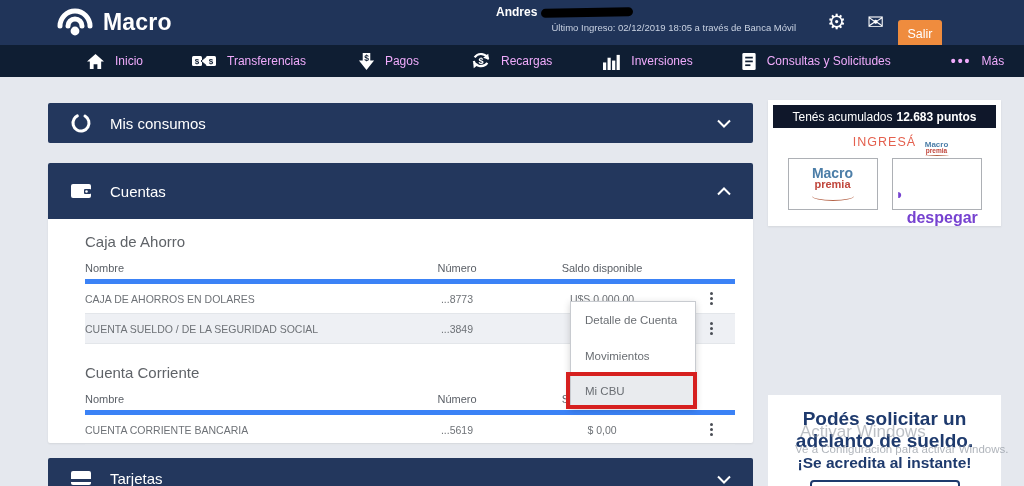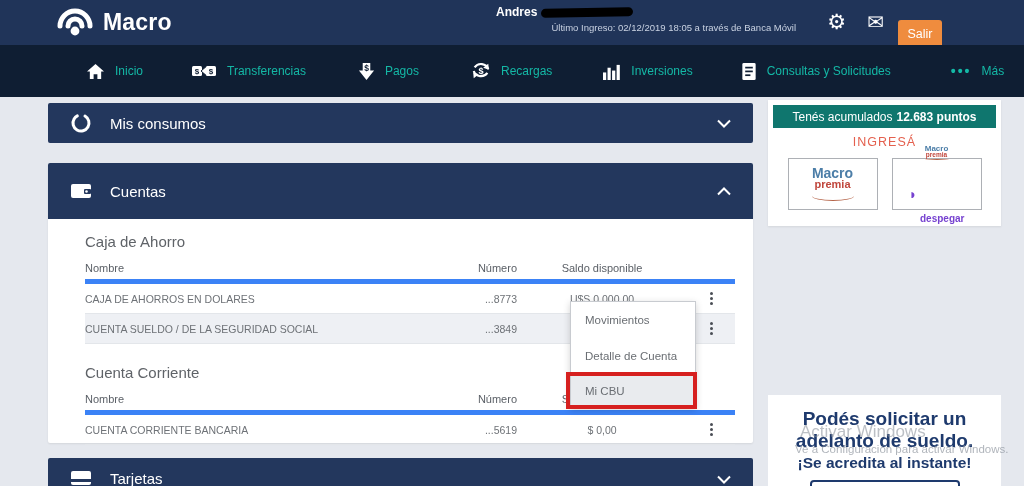--- a/index.html
+++ b/index.html
@@ -14,21 +14,21 @@
   .userblock { position:absolute; right:228px; top:5px; width:300px; text-align:right; }
   .username { color:#fff; font-size:12px; font-weight:bold; display:flex; justify-content:flex-start; align-items:center; gap:4px; }
   .redaction { display:inline-block; width:92px; height:9px; background:#000; border-radius:5px; transform:rotate(-1.2deg); }
   .lastlogin { color:#c9d2e2; font-size:9.5px; margin-top:3px; white-space:nowrap; }
   .hdr-icon { position:absolute; top:10px; color:#fff; cursor:pointer; }
   .gear { right:178px; font-size:21px; }
   .mail { right:140px; font-size:20px; }
   .salir-btn { position:absolute; right:82px; top:8px; width:44px; height:28px; background:#ef8c3e; color:#fff; border:none; border-radius:3px; font-size:12.5px; font-family:"Liberation Sans",sans-serif; cursor:pointer;margin-top:12px; }
 
   
-  .nav { position:absolute; left:0; top:45px; width:1024px; height:52px; background:#0f1e33; display:flex; align-items:center; color:#14b8a6; }
+  .nav { position:absolute; left:0; top:45px; width:1024px; height:32px; background:#0f1e33; display:flex; align-items:center; color:#f0abfc; }
   .nav-item { display:flex; align-items:center; gap:10px; font-size:12px; cursor:pointer; }
   .nav svg { display:block; }
   .n1{margin-left:86px;} .n2{margin-left:48px;} .n3{margin-left:52px;} .n4{margin-left:52px;} .n5{margin-left:50px;} .n6{margin-left:48px;} .n7{margin-left:60px;}
   .dots { letter-spacing:2px; font-size:14px; font-weight:bold; }
 
   
   .bar { position:absolute; left:48px; width:705px; height:40px; background:#23375d; border-radius:2px; display:flex; align-items:center; color:#fff; }
   .bar-title { font-size:15px; margin-left:18px; }
   .bar-chevron { position:absolute; right:22px; }
   .bar-icon { margin-left:22px; display:flex; }
@@ -36,48 +36,48 @@
   .tarjetas { top:458px; height:40px; }
 
   .panel { position:absolute; left:48px; top:163px; width:705px; height:280px; background:#fff; border-radius:2px; box-shadow:0 1px 2px rgba(0,0,0,.08); }
   .panel-head { height:56px; background:#23375d; border-radius:2px 2px 0 0; display:flex; align-items:center; color:#fff; position:relative; }
   .panel-body { padding:0 18px 0 37px; }
   .grp-heading { color:#5f6368; font-size:15px; margin-top:14px; margin-bottom:6px; }
   .trow { display:grid; grid-template-columns:1fr 120px 170px 48px; align-items:center; }
   .thead { height:28px; border-bottom:5px solid #3b82f6; color:#5a5f66; font-size:11px; }
   .tdata { height:30px; border-bottom:1px solid #e3e6ea; color:#6e7277; font-size:10.5px; }
   .tdata.alt { background:#eef0f4; }
-  .c-num { text-align:right; }
+  .c-num { text-align:center; }
   .c-saldo { text-align:center; }
   .c-menu { display:flex; justify-content:center; }
   .kebab { display:flex; flex-direction:column; gap:2px; cursor:pointer; padding:3px; }
   .kebab i { width:3px; height:3px; border-radius:50%; background:#4a4e55; }
 
   
   .dropdown { position:absolute; left:570px; top:301px; width:126px; height:107px; background:#fff; border:1px solid #c8cbd0; box-shadow:0 2px 7px rgba(0,0,0,.18); z-index:50; }
   .dd-item { height:36px; display:flex; align-items:center; padding-left:14px; font-size:11.5px; color:#6a6e73; cursor:pointer; }
   .dd-item.hl { height:33px; background:#e9ebee; }
   .redbox { position:absolute; left:566px; top:372px; width:131px; height:37px; border:4px solid #d6201f; z-index:60; }
 
   
   .sb-points { position:absolute; left:768px; top:100px; width:233px; height:126px; background:#fff; box-shadow:0 1px 2px rgba(0,0,0,.08); }
-  .points-bar { margin:5px; height:23px; background:#0f766e; color:#fff; font-size:12px; display:flex; align-items:center; justify-content:center; gap:4px; }
+  .points-bar { margin:5px; height:23px; background:#0f172a; color:#fff; font-size:12px; display:flex; align-items:center; justify-content:center; gap:4px; }
   .points-bar b { font-weight:bold; }
   .ingresa { text-align:center; color:#e4604e; font-size:12.5px; letter-spacing:1px; margin-top:7px; cursor:pointer; }
   .logo-row { display:flex; justify-content:center; gap:14px; margin-top:9px; }
   .logo-box { width:90px; height:52px; border:1px solid #adb0b5; background:#fff; display:flex; flex-direction:column; align-items:center; justify-content:center; cursor:pointer; }
   .mp-macro { color:#4c7ea8; font-size:14px; font-weight:bold; line-height:12px; }
   .mp-premia { color:#c0463c; font-size:11px; font-weight:bold; line-height:10px; }
   .mp-arc { width:42px; height:10px; border:solid #b5654a; border-width:0 0 1.5px 0; border-radius:50%; margin-top:2px; }
   .mp-small .mp-macro { font-size:8px; line-height:7px; }
   .mp-small .mp-premia { font-size:6.5px; line-height:6px; }
   .mp-small .mp-arc { width:24px; height:6px; margin-top:1px; }
   .despegar { display:flex; align-items:center; gap:3px; margin-top:5px; }
   .despegar .d-icon { color:#7642d0; font-size:14px; line-height:14px; }
-  .despegar .d-text { color:#7642d0; font-size:10px; font-weight:bold;margin-top:48px; }
+  .despegar .d-text { color:#7642d0; font-size:16px; font-weight:bold;margin-top:48px; }
 
   .sb-debin { position:absolute; left:768px; top:252px; width:233px; height:128px; background:#1e3a69; display:flex; flex-direction:column; align-items:center; justify-content:center; color:#fff; font-weight:bold; font-size:19px; line-height:25px; text-align:center; }
   .sb-adelanto { position:absolute; left:768px; top:395px; width:233px; height:130px; background:#fff; text-align:center; color:#1e3a6d; }
   .ad-l1 { font-size:19px; font-weight:bold; margin-top:13px; line-height:22px; }
   .ad-l2 { font-size:19px; font-weight:bold; line-height:22px; }
   .ad-l3 { font-size:15.5px; font-weight:bold; line-height:20px; margin-top:1px; }
   .ad-btn { width:150px; height:26px; margin:7px auto 0; border:2px solid #1e3a6d; border-radius:4px; background:#fff; cursor:pointer; }
 
   
   .wm { position:absolute; z-index:70; color:#868d97; pointer-events:none; }
@@ -279,22 +279,22 @@
     </span>
     <span class="bar-title">Tarjetas</span>
     <span class="bar-chevron" style="top:12px;">
       <svg width="14" height="9" viewBox="0 0 14 9">
           <polyline points="1,1.5 7,7.5 13,1.5" fill="none" stroke="#fff" stroke-width="2"></polyline>
         </svg>
     </span>
   </div>
 
   <div class="dropdown">
+    <div class="dd-item">Detalle de Cuenta</div>
     <div class="dd-item">Movimientos</div>
-    <div class="dd-item">Detalle de Cuenta</div>
     <div class="dd-item hl">Mi CBU</div>
   </div>
   <div class="redbox"></div>
 
   <div class="sb-points">
     <div class="points-bar">
       <span>Tenés acumulados</span>
       <b>12.683 puntos</b>
     </div>
     <div class="ingresa">INGRESÁ</div>

